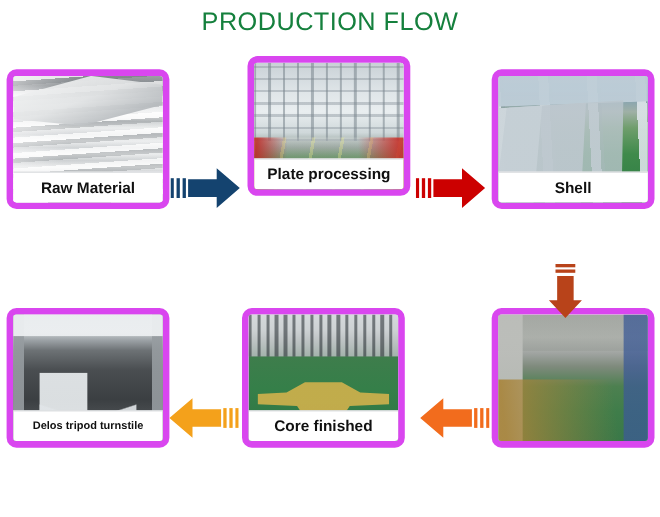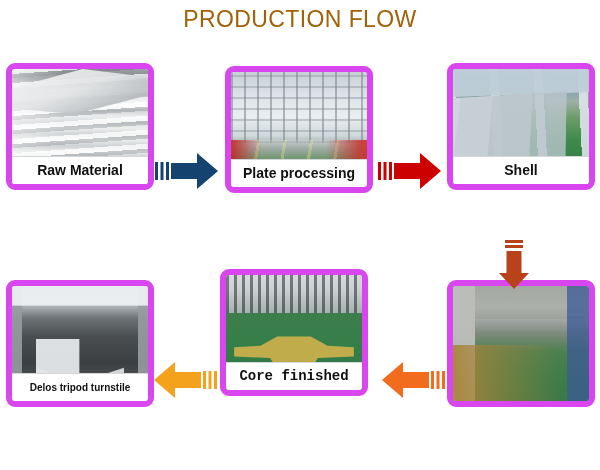--- a/index.html
+++ b/index.html
@@ -18,21 +18,21 @@
 
   
   #page-title {
     position: absolute;
     top: 6px;
     left: 0;
     width: 600px;
     text-align: center;
     font-size: 23px;
     letter-spacing: 0.4px;
-    color: #a16207;
+    color: #15803d;
     font-family: "Liberation Sans", sans-serif;
     font-weight: 400;
   }
 
   
   .card {
     position: absolute;
     width: 148px;
     height: 127px;
     box-sizing: border-box;
@@ -63,24 +63,24 @@
     color: #101010;
     background: #ffffff;
     border-top: 1px solid #d4d7da;
     white-space: nowrap;
     overflow: hidden;
   }
   .card.small-cap .caption { font-size: 10px; }
 
   
   #card-raw        { left: 6px;   top: 63px; }
-  #card-plate      { left: 225px; top: 66px; }
+  #card-plate      { left: 225px; top: 51px; }
   #card-shell      { left: 447px; top: 63px; padding-left: 28px; }
   #card-turnstile  { left: 6px;   top: 280px; }
-  #card-corefin    { left: 220px; top: 269px; font-family: Liberation Mono, monospace; }
+  #card-corefin    { left: 220px; top: 280px; }
   #card-coreasm    { left: 447px; top: 280px; }
 
   
   .ph { position:absolute; inset:0; }
 
   
   .ph-raw {
     background:
       linear-gradient(180deg,#8e9296 0%,#6f7478 6%,#9ba0a4 10%,#c9cdd0 12%,#e8eaec 16%,#fafafa 22%,#eceded 26%,#cfd2d4 28%,
                       #f2f3f3 32%,#d8dadc 36%,#f4f5f5 40%,#d2d5d7 44%,#f2f3f3 48%,#cdd0d2 52%,#f0f1f1 56%,

